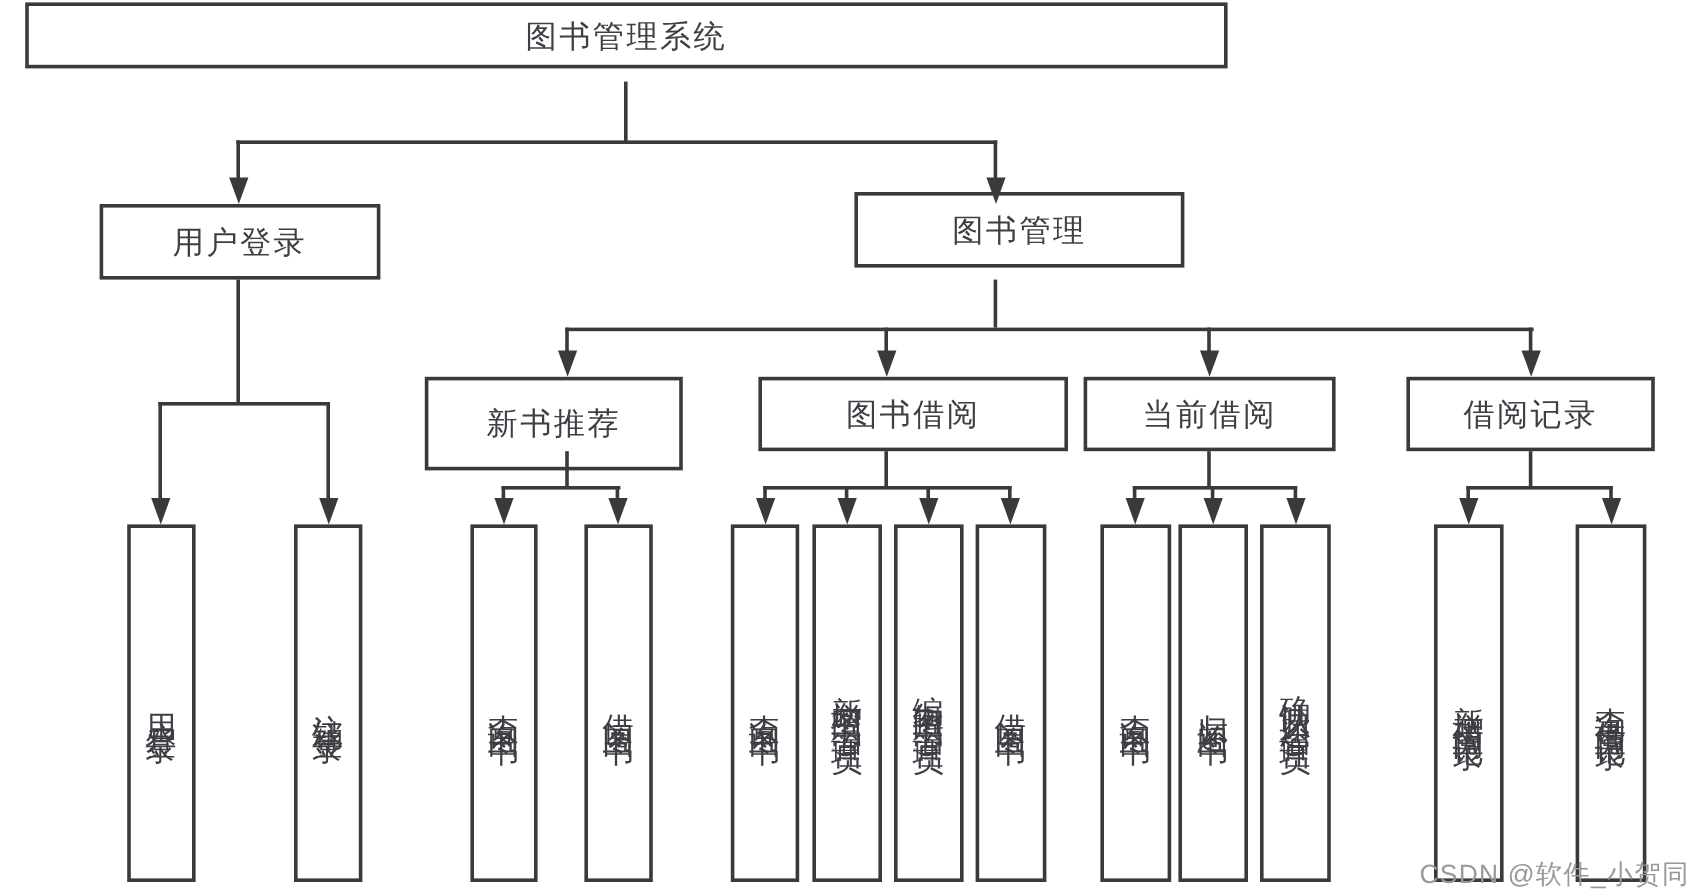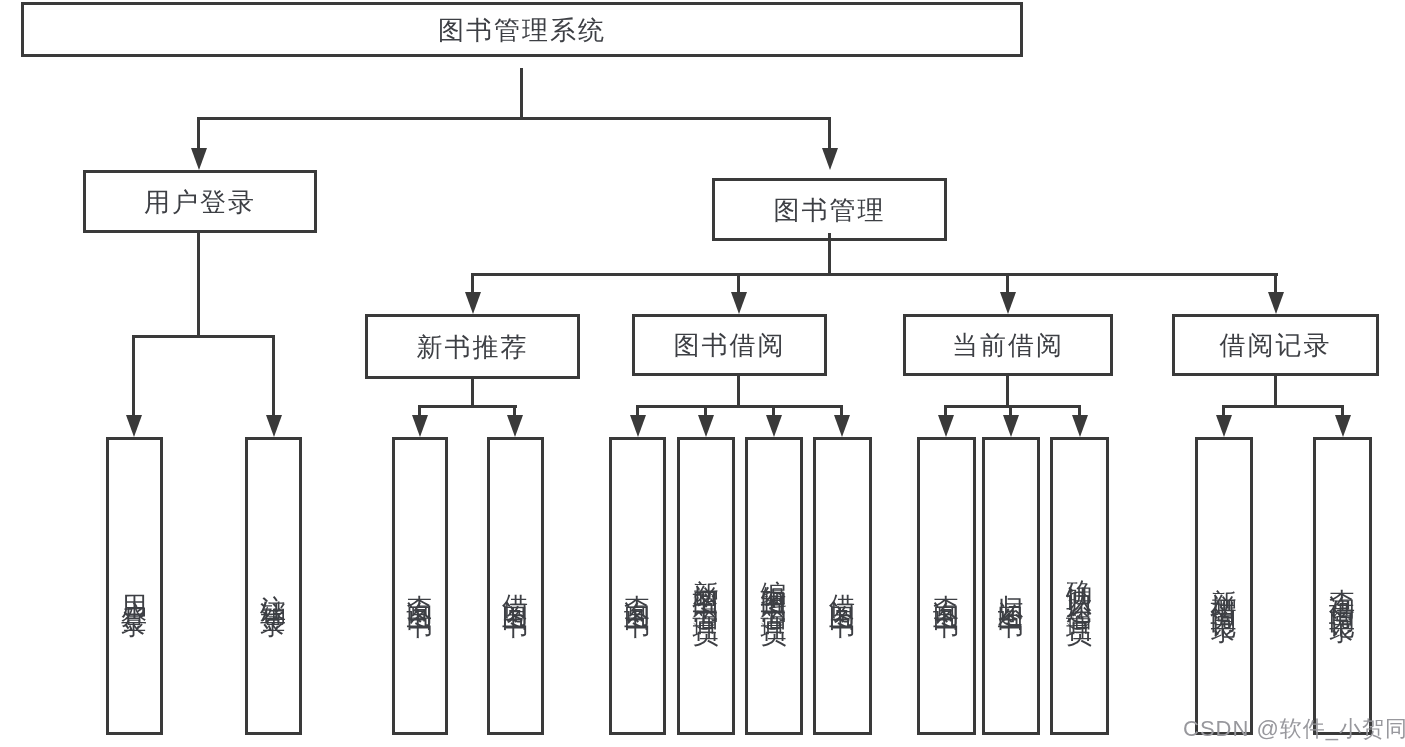--- a/index.html
+++ b/index.html
@@ -58,28 +58,28 @@
 
 <div id="stage">
 
   <div class="box" style="left:21px;top:2px;width:1002px;height:55px">
     <span class="hlabel">图书管理系统</span>
   </div>
 
   <div class="box" style="left:83px;top:170px;width:234px;height:63px">
     <span class="hlabel">用户登录</span>
   </div>
-  <div class="box" style="left:712px;top:178px;width:235px;height:63px">
+  <div class="box" style="left:712px;top:160px;width:275px;height:63px">
     <span class="hlabel">图书管理</span>
   </div>
 
-  <div class="box" style="left:365px;top:314px;width:215px;height:65px">
+  <div class="box" style="left:354px;top:314px;width:215px;height:78px">
     <span class="hlabel">新书推荐</span>
   </div>
-  <div class="box" style="left:632px;top:314px;width:195px;height:62px">
+  <div class="box" style="left:632px;top:314px;width:258px;height:62px">
     <span class="hlabel">图书借阅</span>
   </div>
   <div class="box" style="left:1172px;top:314px;width:207px;height:62px">
     <span class="hlabel">借阅记录</span>
   </div>
   <div class="box" style="left:903px;top:314px;width:210px;height:62px">
     <span class="hlabel">当前借阅</span>
   </div>
 
   <div class="box" style="left:106px;top:437px;width:57px;height:298px">

